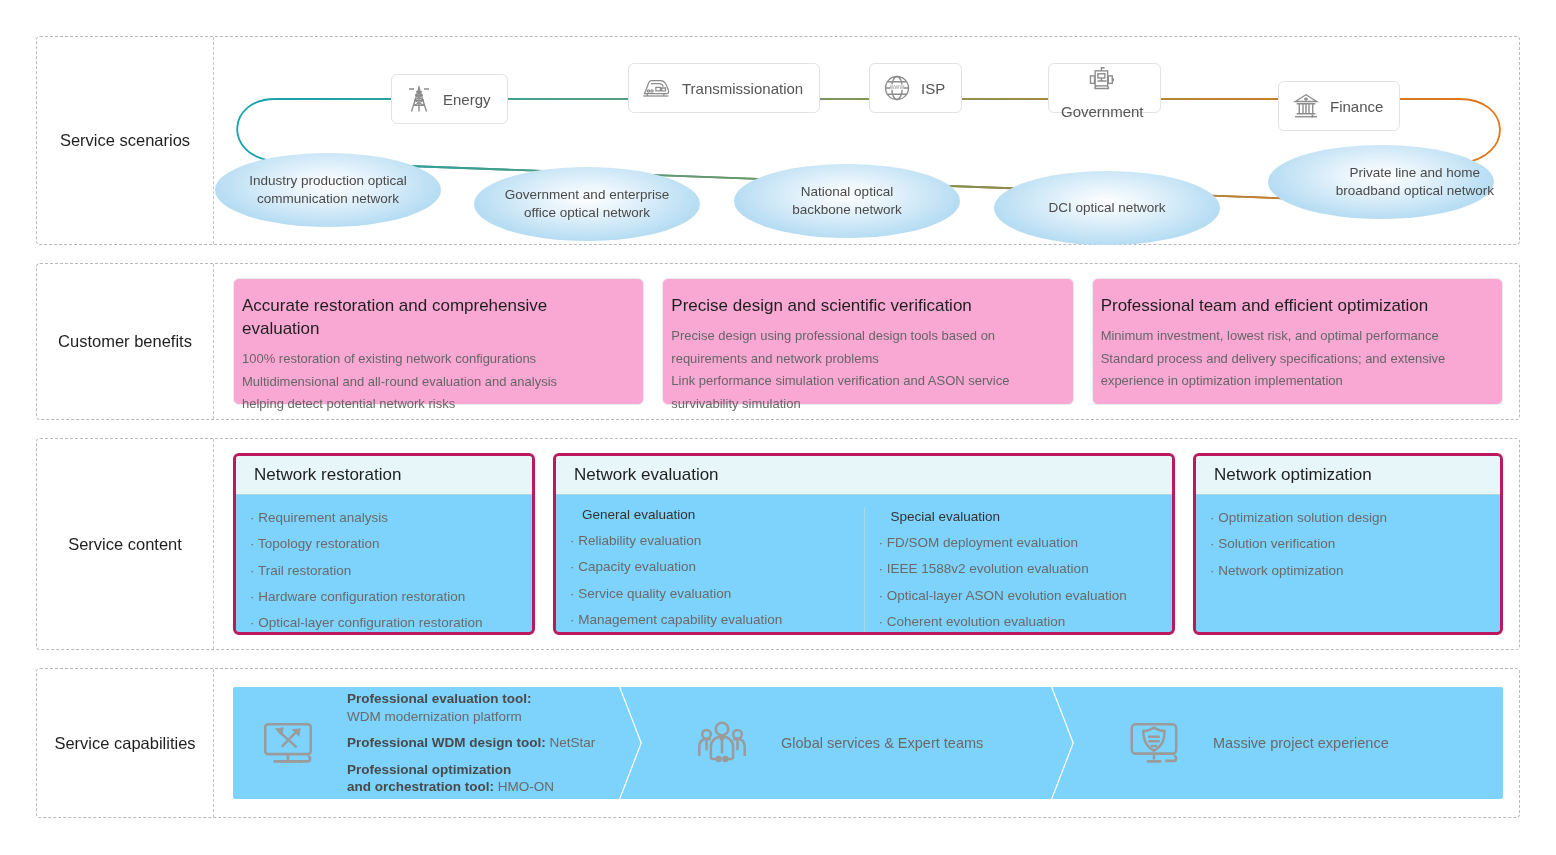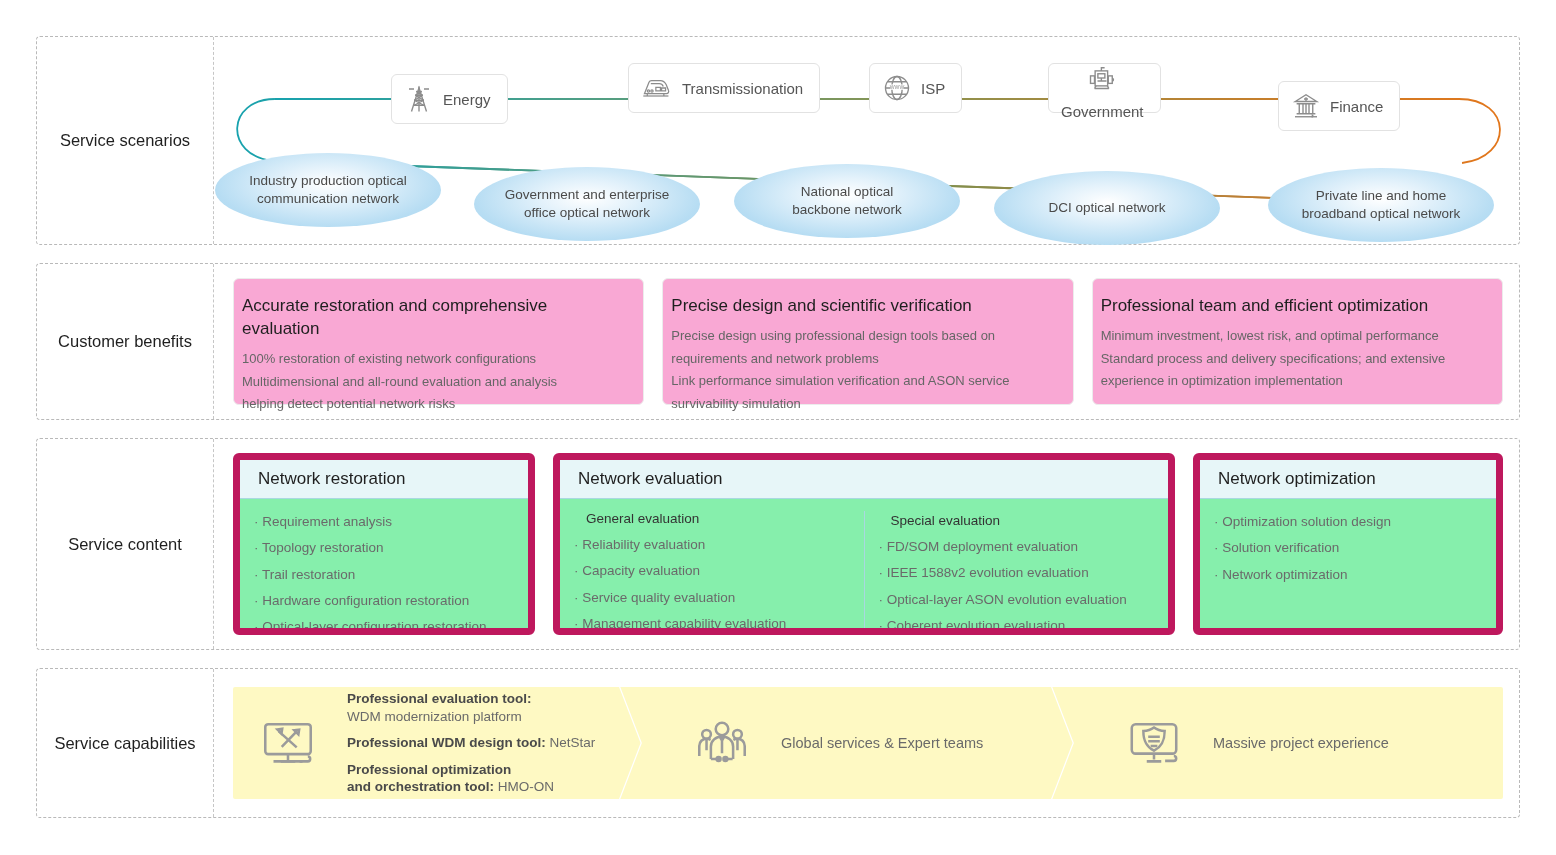--- a/index.html
+++ b/index.html
@@ -75,23 +75,23 @@
     padding: 16px 18px 12px 8px;
   }
   .ben-title { font-size: 17px; color: #1f1f1f; line-height: 1.35; margin-bottom: 7px; }
   .ben-line { font-size: 13px; color: #666; line-height: 1.75; }
 
   
   #row-content { left: 36px; top: 438px; width: 1484px; height: 212px; }
   .sc-wrap { position: absolute; left: 196px; top: 14px; right: 16px; bottom: 14px;
              display: flex; gap: 18px; }
   .sc-card {
-    border: 7px solid #be185d;
+    border: 3px solid #be185d;
     border-radius: 6px;
-    background: #86efac;
+    background: #7dd3fc;
     display: flex; flex-direction: column;
     overflow: hidden;
   }
   .sc-card.w1 { flex: 0 0 302px; }
   .sc-card.w2 { flex: 1 1 auto; }
   .sc-card.w3 { flex: 0 0 310px; }
   .sc-head {
     background: #e7f6f8;
     border-bottom: 1px solid #a9d8e0;
     font-size: 17px; color: #1f1f1f;
@@ -99,21 +99,21 @@
   }
   .sc-body { flex: 1; display: flex; padding: 10px 0 0 0; }
   .sc-col { flex: 1; padding: 0 14px 0 14px; }
   .sc-col + .sc-col { border-left: 1px solid #a9d8e0; margin: 2px 0 10px 0; }
   .sc-sub { font-size: 13.5px; color: #333; padding: 2px 0 6px 12px; }
   .sc-item { font-size: 13.5px; color: #6a6a6a; line-height: 1.95; white-space: nowrap; }
 
   
   #row-caps { left: 36px; top: 668px; width: 1484px; height: 150px; }
   .cap-wrap { position: absolute; left: 196px; top: 18px; right: 16px; bottom: 18px; }
-  .cap-strip { position: absolute; inset: 0; background: #fef9c3; border-radius: 2px; overflow: hidden; }
+  .cap-strip { position: absolute; inset: 0; background: #7dd3fc; border-radius: 2px; overflow: hidden; }
   .cap-chev {
     position: absolute; top: 0; bottom: 0; width: 44px;
     background: #ffffff;
     clip-path: polygon(0% 0%, 3% 0%, 52% 50%, 3% 100%, 0% 100%, 49% 50%);
   }
   .cap-chev.c1 { left: 386px; }
   .cap-chev.c2 { left: 818px; }
   .cap-seg { position: absolute; top: 0; bottom: 0; display: flex; align-items: center; }
   .cap-seg.s1 { left: 0; width: 400px; padding-left: 26px; gap: 30px; }
   .cap-seg.s2 { left: 432px; width: 400px; padding-left: 28px; gap: 30px; }
@@ -244,21 +244,21 @@
           <span>
             <span>National optical</span><br>
             <span>backbone network</span>
           </span>
         </div>
         <div class="ellipse" style="left:779px; top:134px; width:226px; height:74px;">
           <span>
             <span>DCI optical network</span>
           </span>
         </div>
-        <div class="ellipse" style="left:1053px; top:131px; width:226px; height:74px;">
+        <div class="ellipse" style="left:1053px; top:108px; width:226px; height:74px;justify-content:flex-end;">
           <span>
             <span>Private line and home</span><br>
             <span>broadband optical network</span>
           </span>
         </div>
 
       </div>
     </div>
   </div>
 

